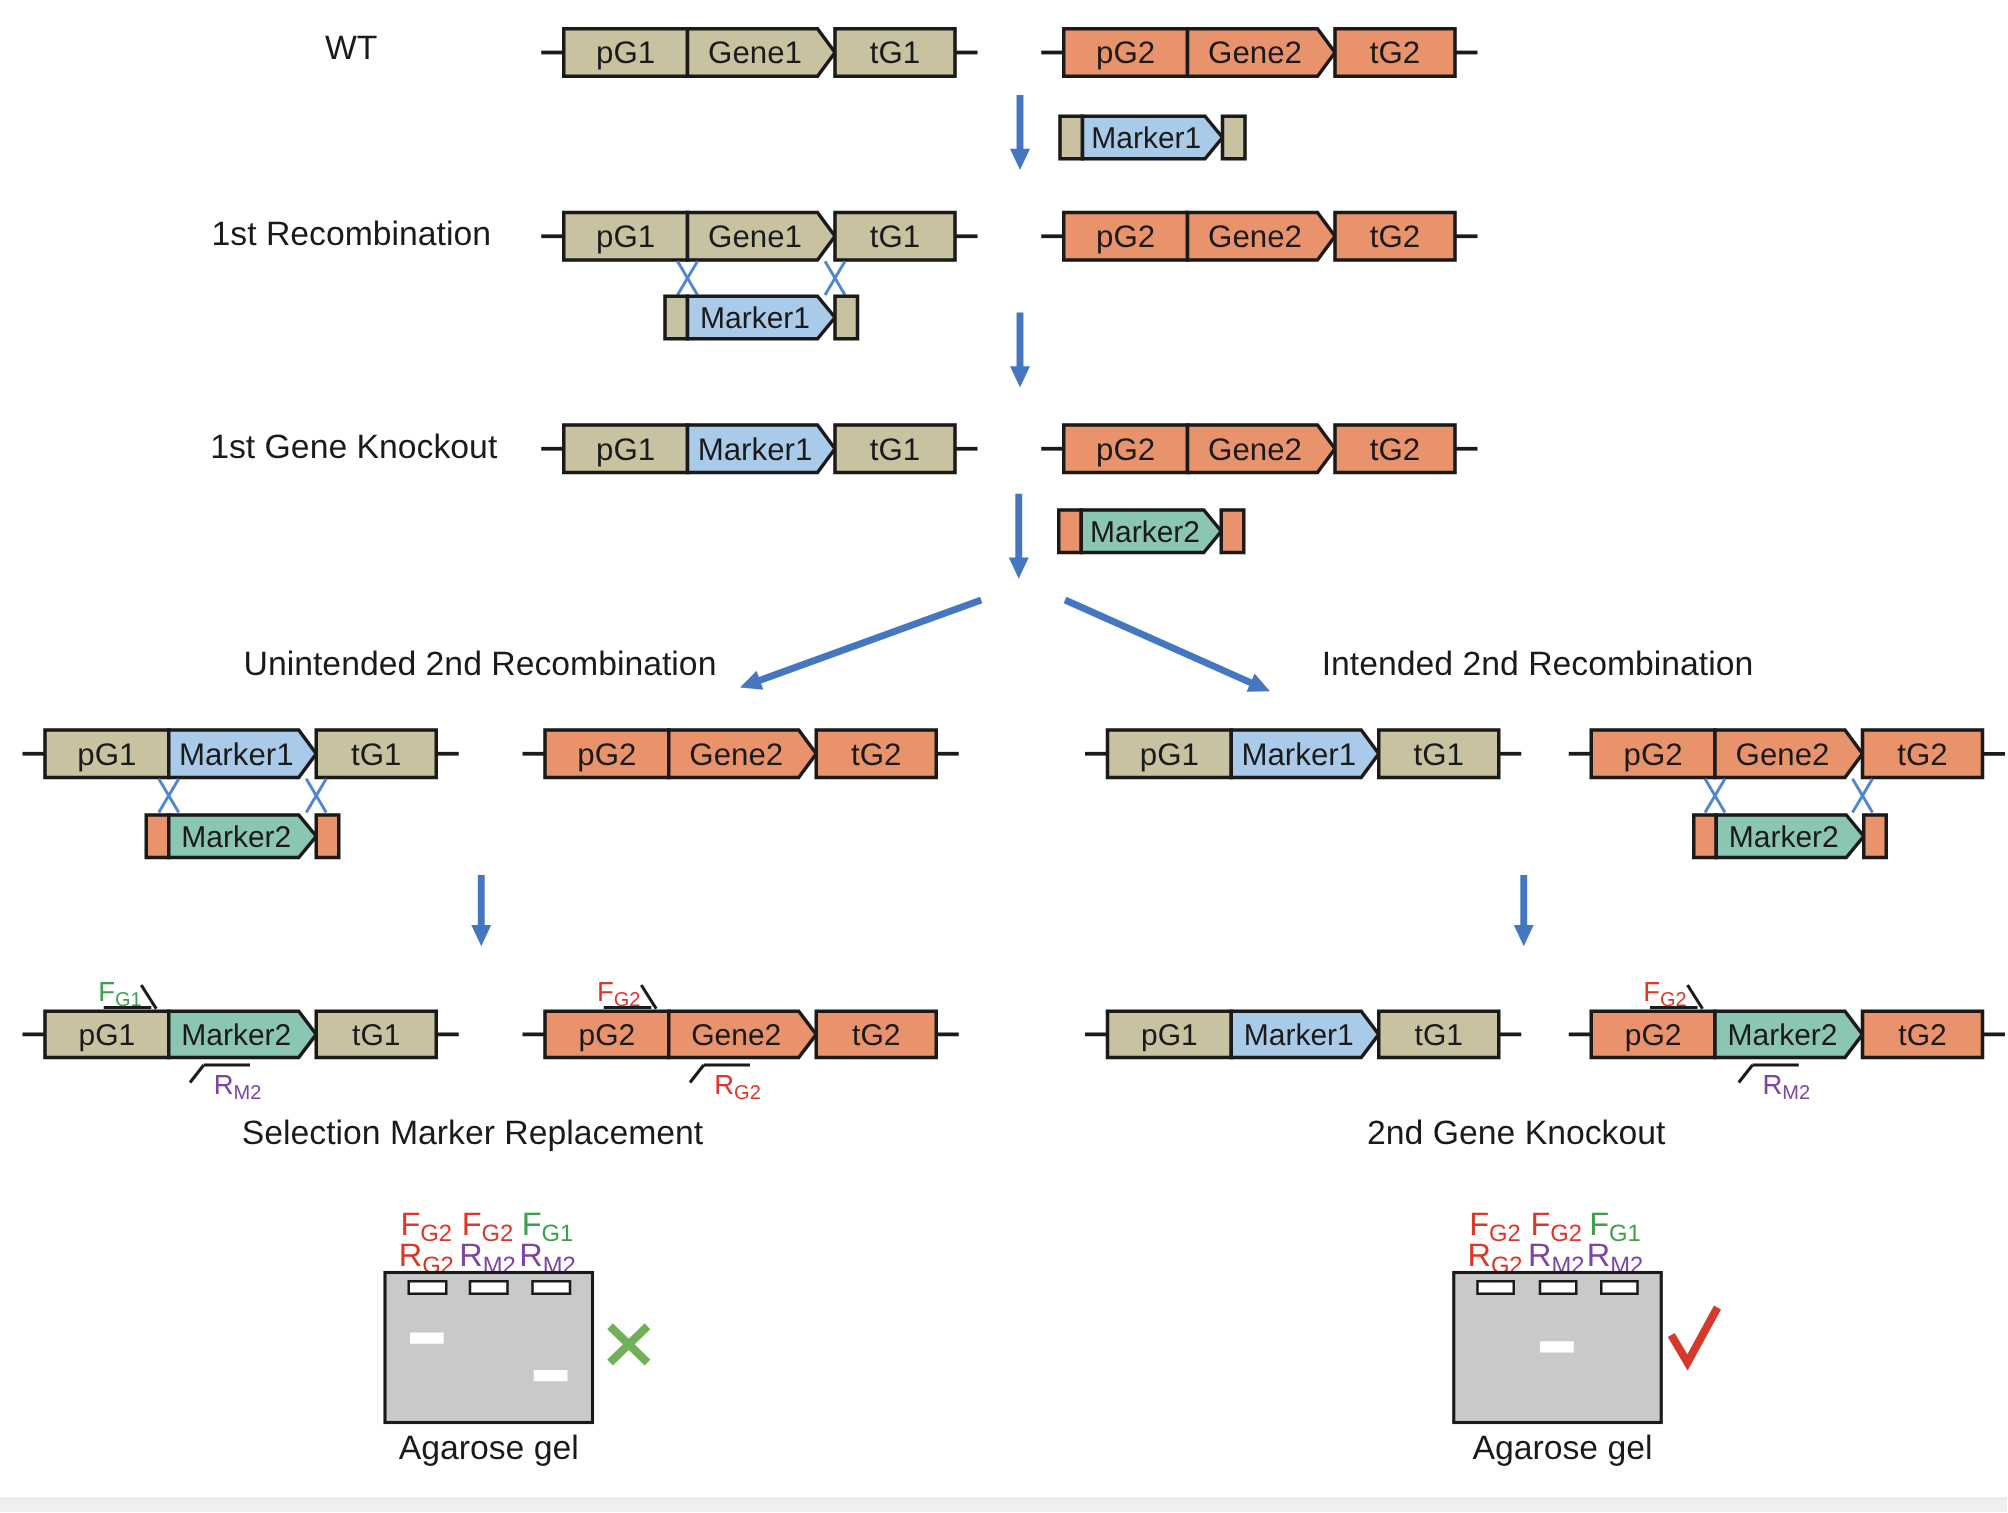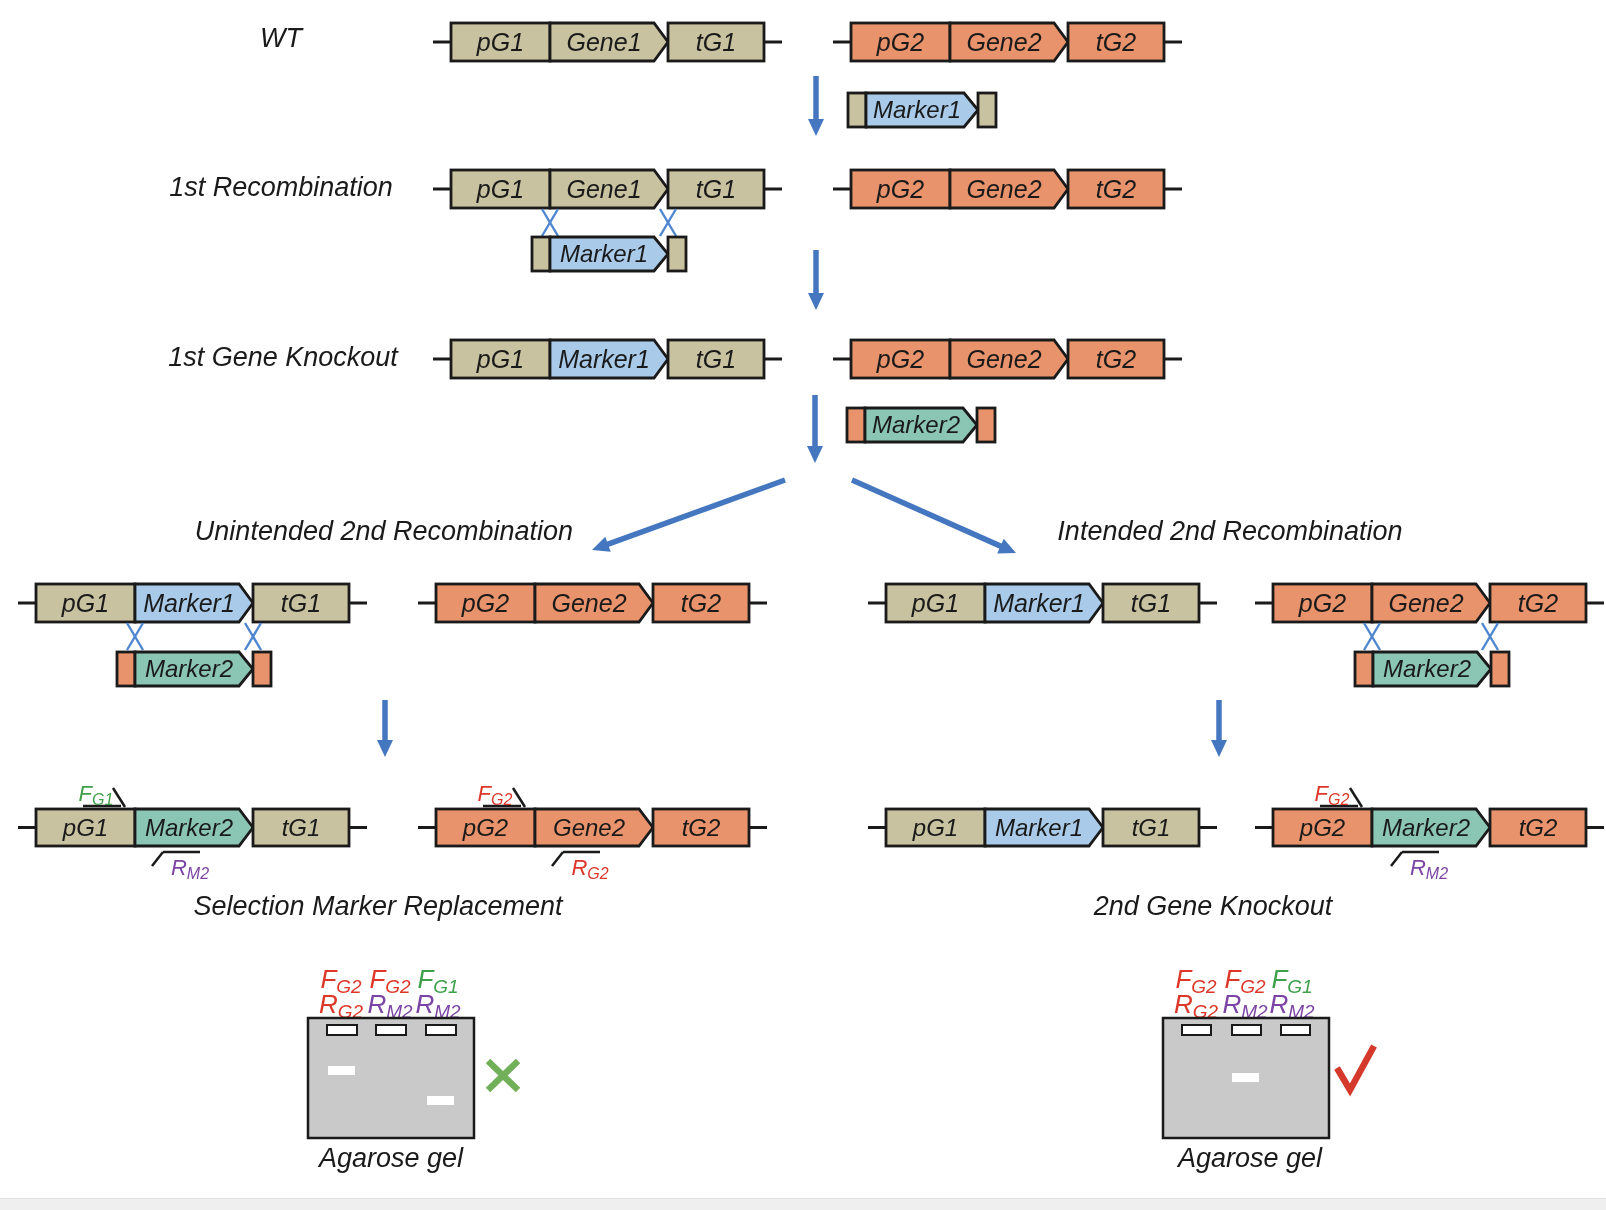--- a/index.html
+++ b/index.html
@@ -1,16 +1,16 @@
 <!DOCTYPE html>
 <html><head>
 <meta charset="utf-8">
 <style>
   html,body{margin:0;padding:0;background:#ffffff;}
-  .canvas{position:relative;width:1606px;height:1210px;background:#ffffff;overflow:hidden;font-style:italic;}
+  .canvas{position:relative;width:1606px;height:1210px;background:#ffffff;overflow:hidden;}
   svg text{font-family:"Liberation Sans","DejaVu Sans",sans-serif;}
 </style>
 </head>
 <body>
 
 <div class="canvas">
   <svg id="fig" width="1606" height="1210" viewBox="0 0 1606 1210" xmlns="http://www.w3.org/2000/svg">
       <text x="281" y="47" font-size="27" fill="#1A1A1A" text-anchor="middle">WT</text>
       <text x="281" y="196" font-size="27" fill="#1A1A1A" text-anchor="middle">1st Recombination</text>
       <text x="283" y="366" font-size="27" fill="#1A1A1A" text-anchor="middle">1st Gene Knockout</text>

